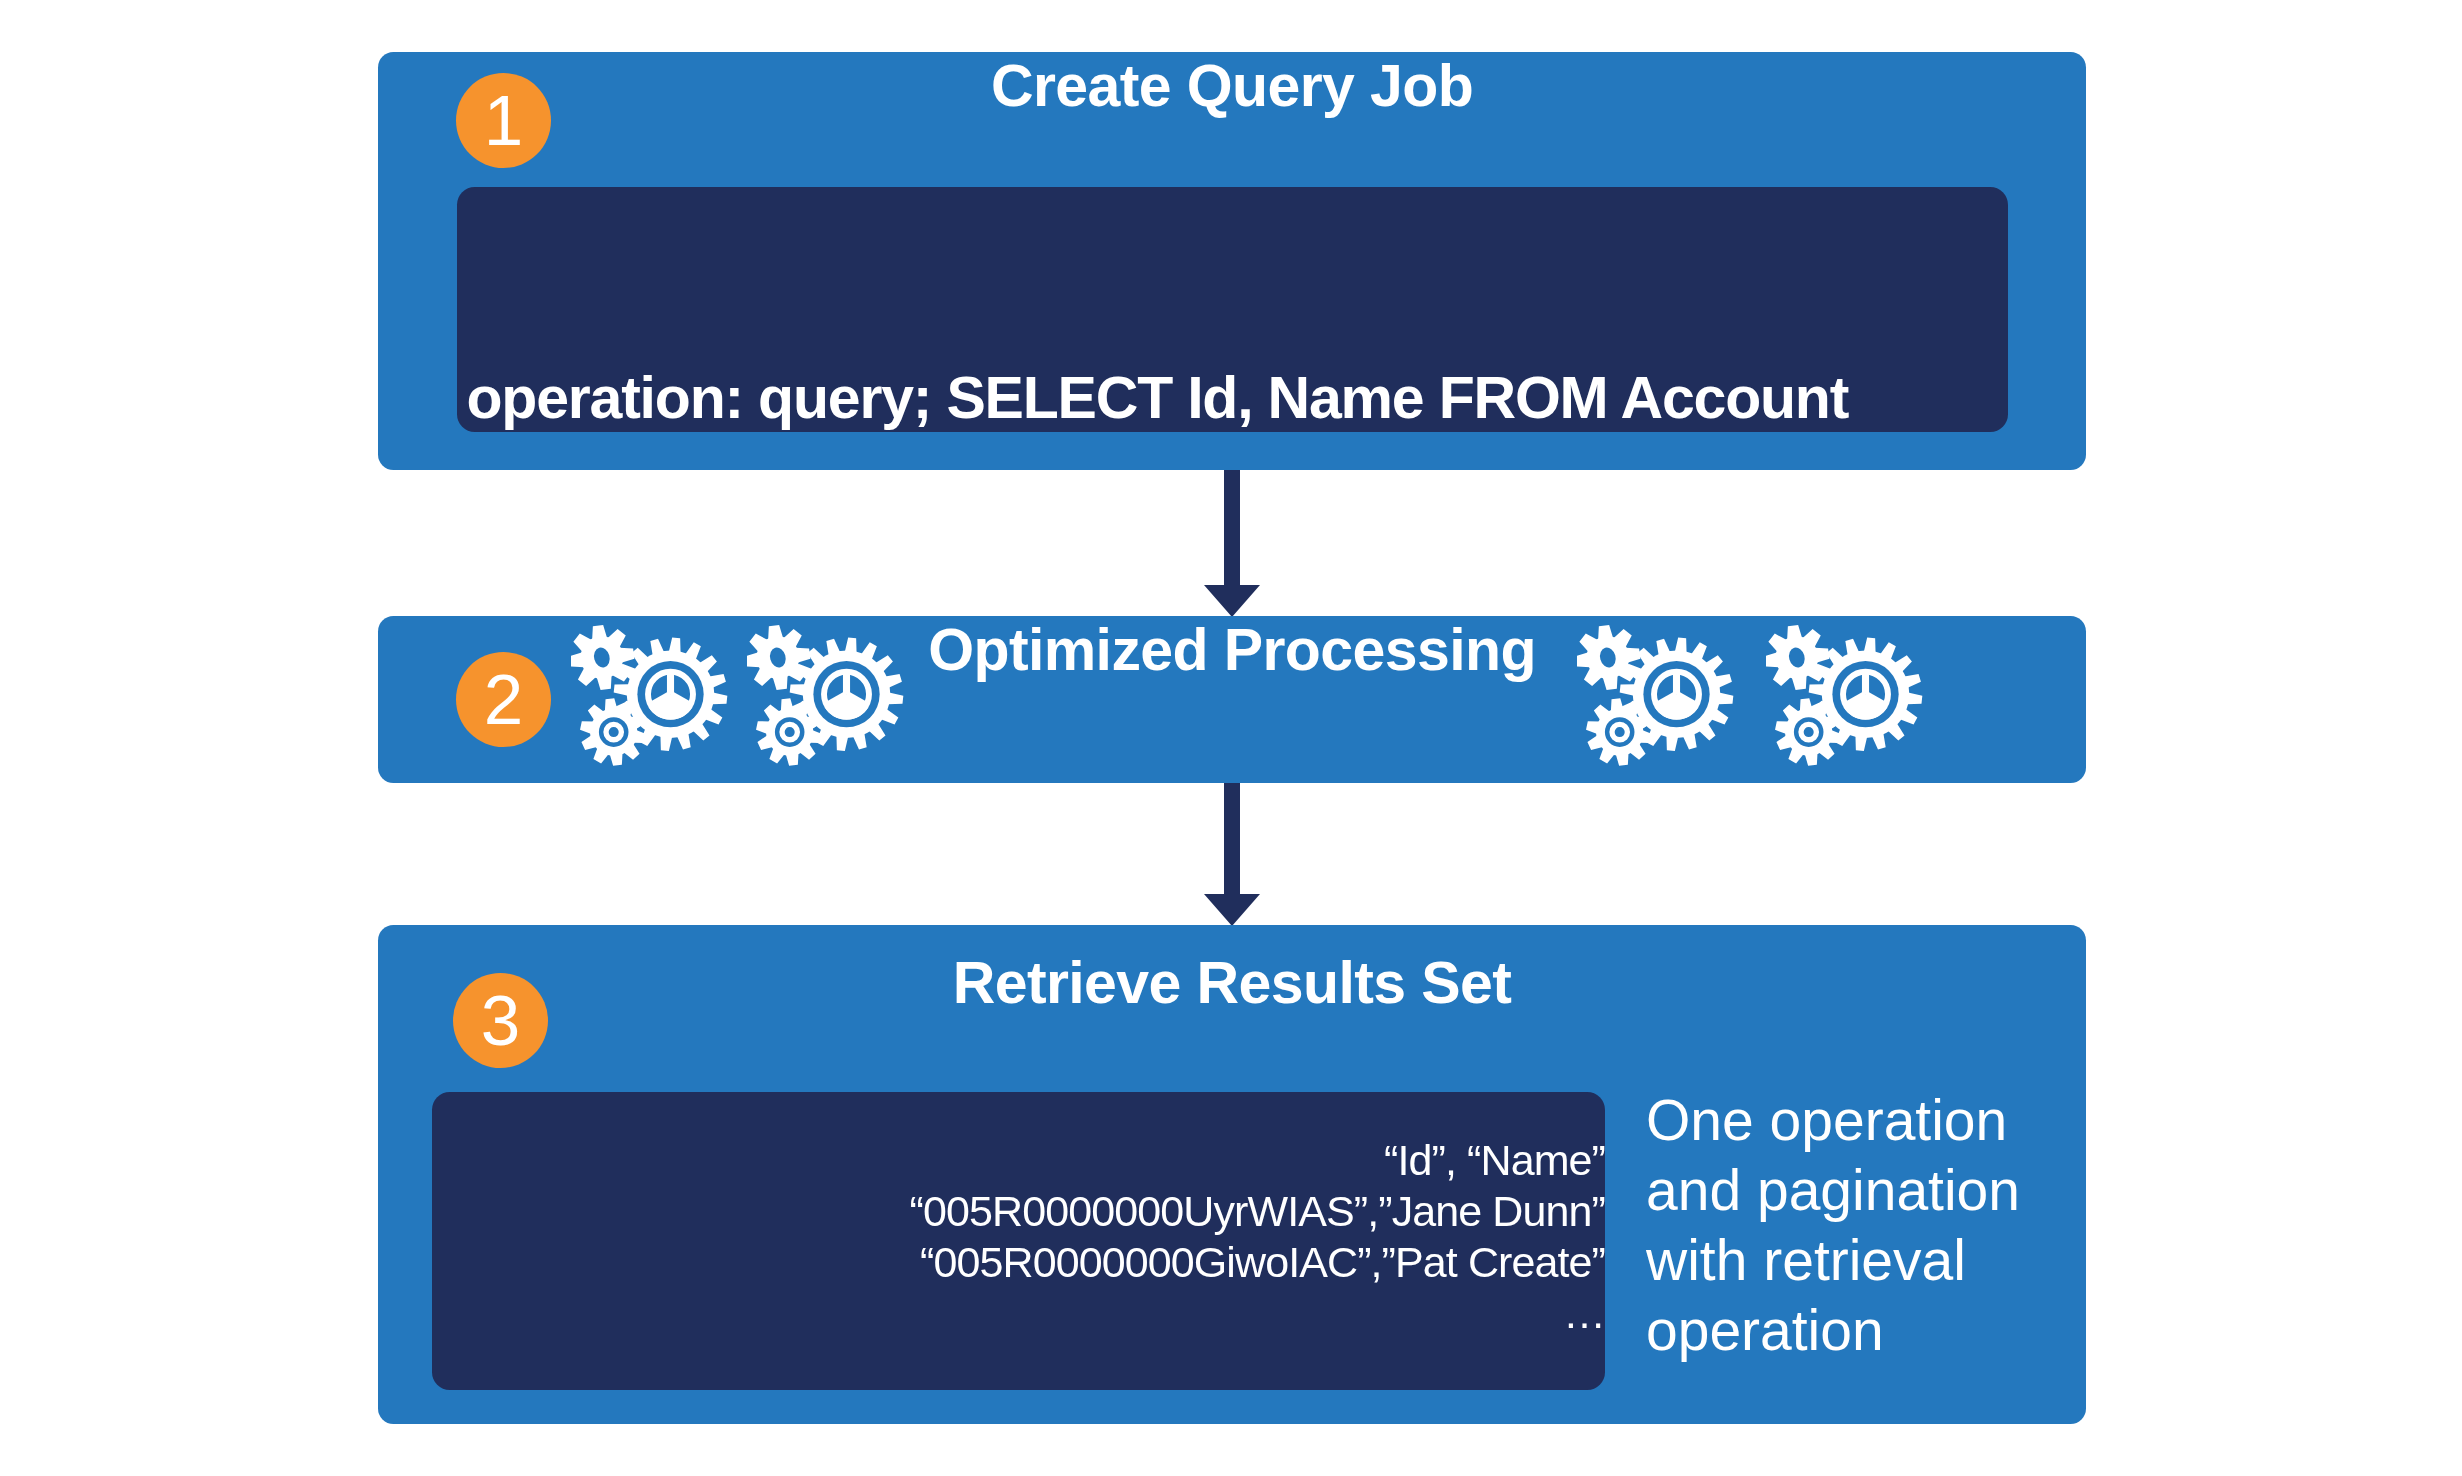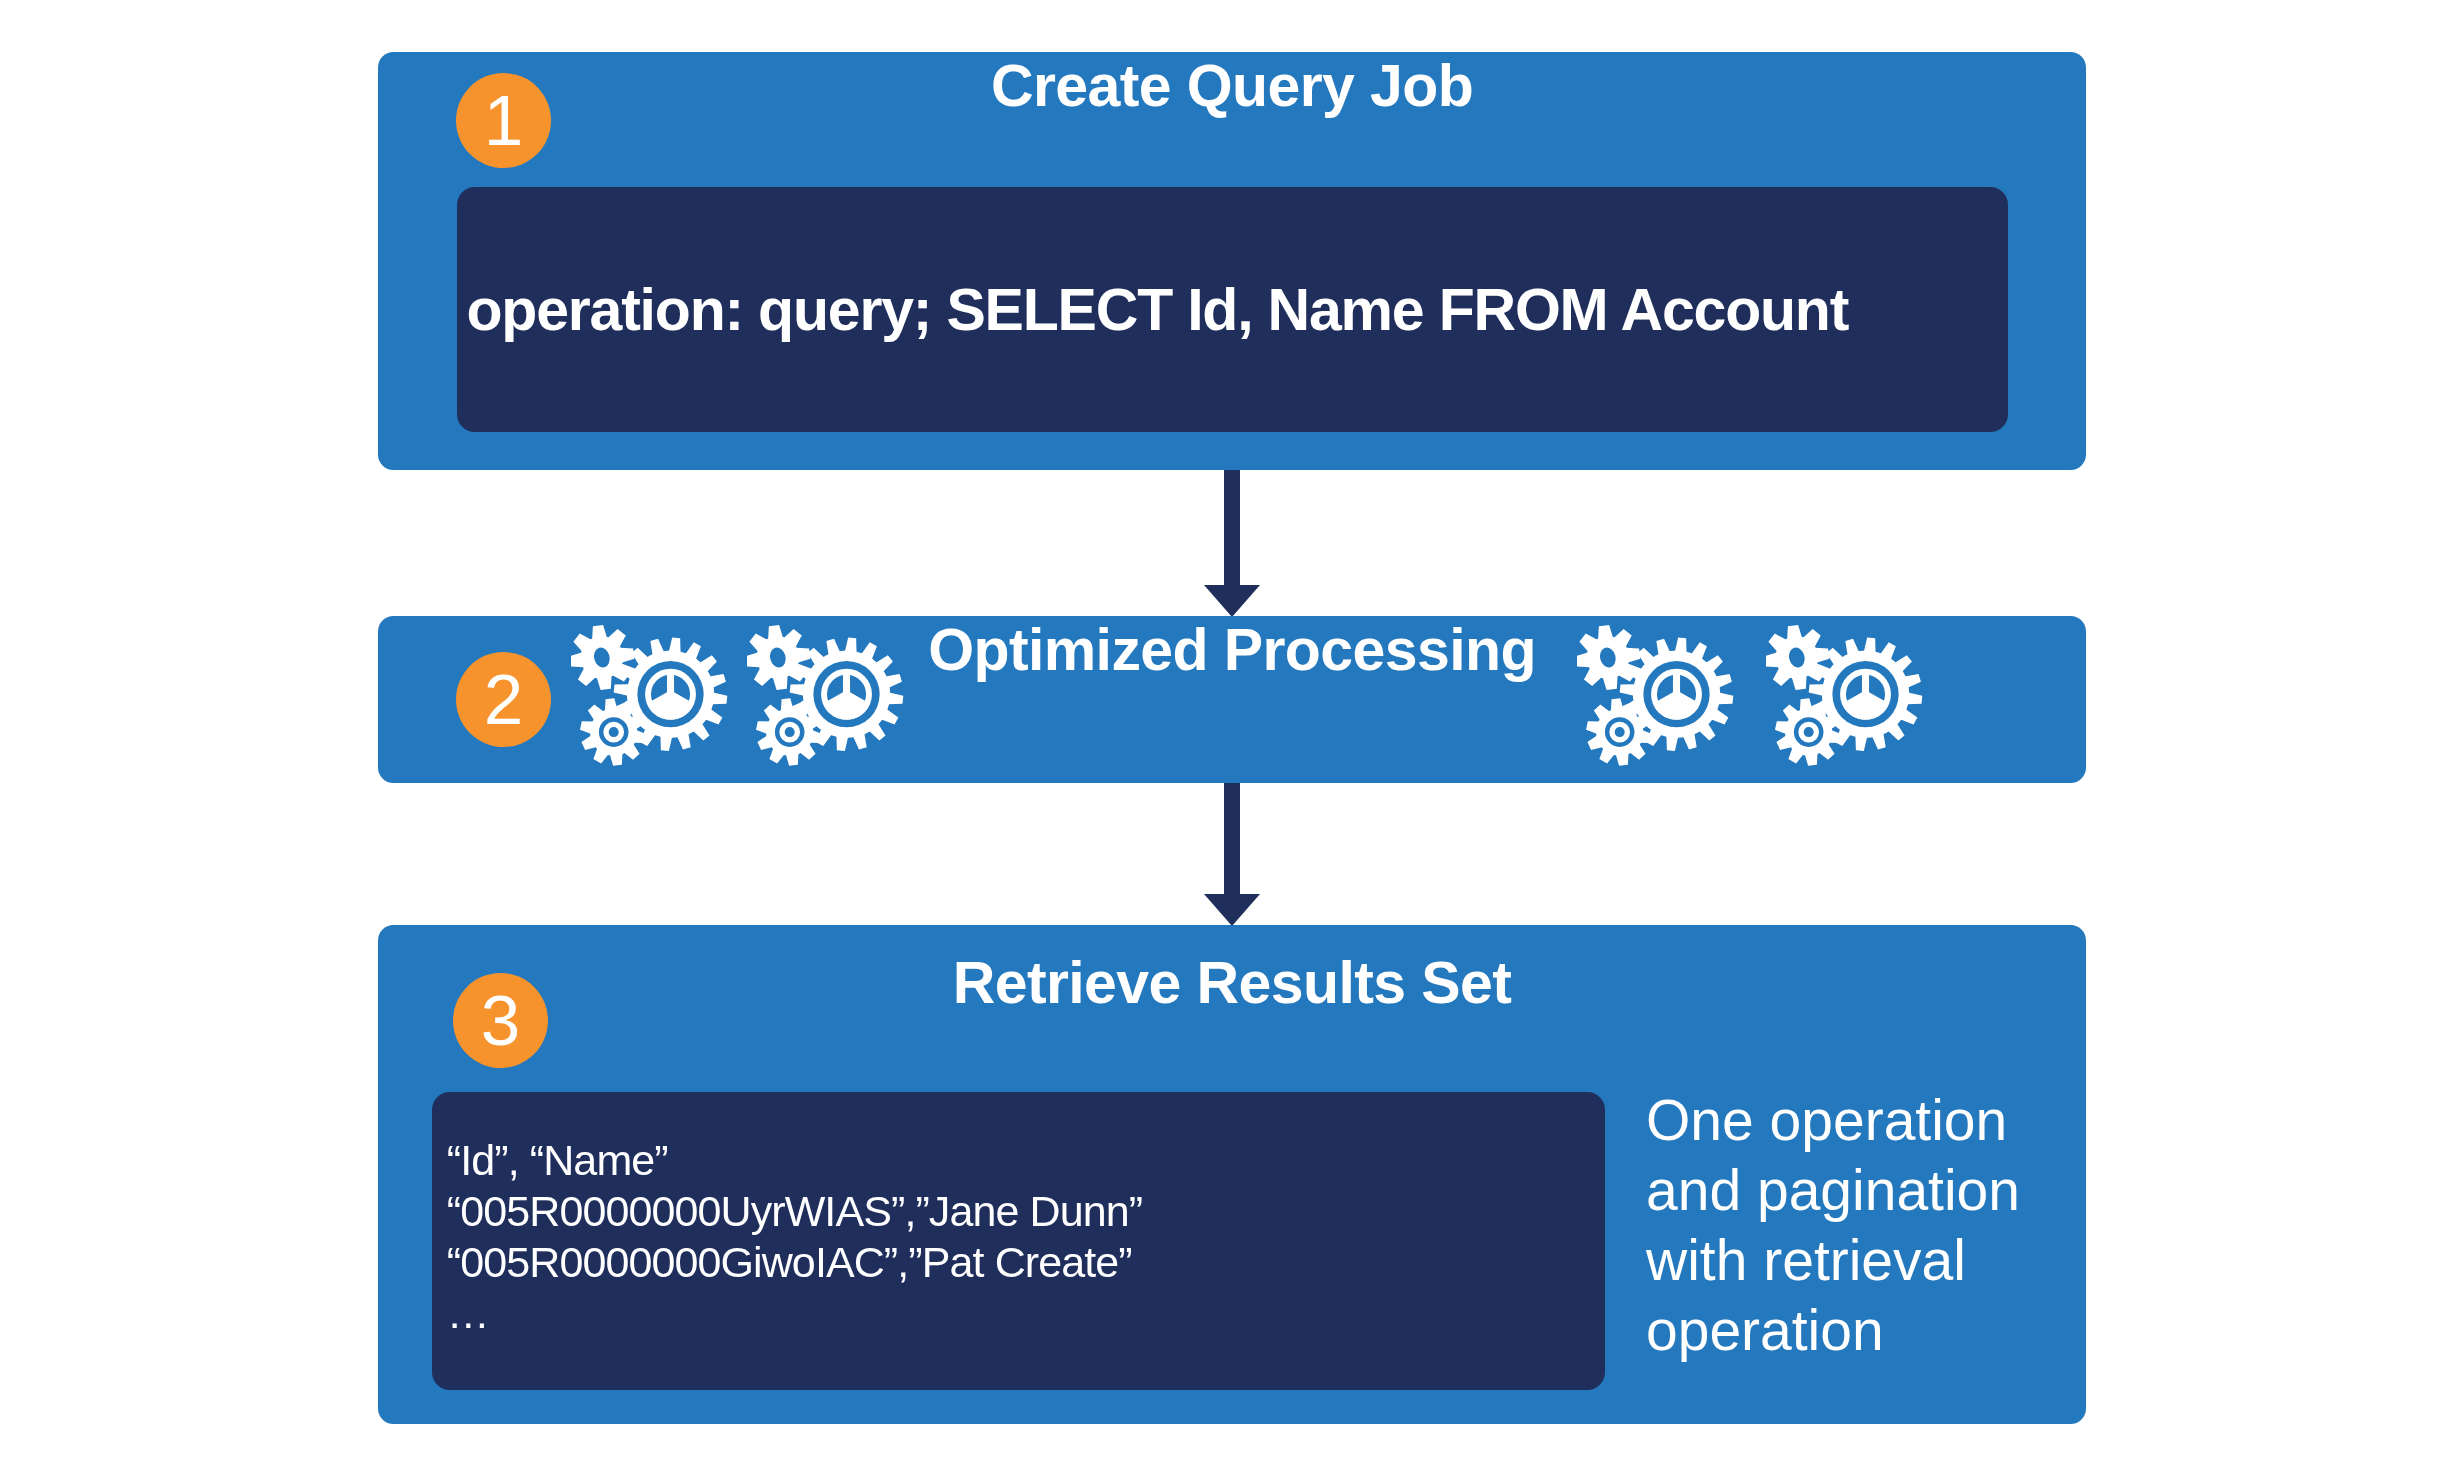--- a/index.html
+++ b/index.html
@@ -23,24 +23,24 @@
     background:var(--orange);color:var(--white);
     display:flex;align-items:center;justify-content:center;
     font-size:71px;font-weight:400;line-height:1;
   }
   .title{color:var(--white);font-weight:700;font-size:59px;letter-spacing:-0.6px;margin:0;white-space:nowrap;}
   .title-row{position:absolute;left:0;right:0;display:flex;align-items:flex-start;justify-content:center;}
   #step1 .title-row{top:0;height:135px;}
   #step2 .title-row{top:0;height:120px;}
   #step3 .title-row{top:23.6px;height:143px;}
   .panel{position:absolute;background:var(--navy);border-radius:17.7px;box-sizing:border-box;}
-  #query-panel{left:79px;top:135px;width:1551px;height:245px;display:flex;align-items:center;padding-left:9.5px;}
+  #query-panel{left:79px;top:135px;width:1551px;height:245px;display:flex;align-items:flex-end;padding-left:9.5px;}
   .code{color:var(--white);font-weight:700;font-size:59px;letter-spacing:-1.2px;white-space:nowrap;}
   #results-panel{left:54px;top:167px;width:1173px;height:298px;padding:43px 0 0 14.8px;}
-  .csv-line{color:var(--white);font-size:43px;line-height:51px;letter-spacing:-0.9px;white-space:nowrap;}
+  .csv-line{color:var(--white);font-size:43px;line-height:51px;letter-spacing:-0.9px;white-space:nowrap;text-align:right;}
   .side-note{position:absolute;left:1268px;top:160px;width:467px;}
   .side-line{color:var(--white);font-size:57px;line-height:70px;white-space:nowrap;}
   .arrow{position:absolute;width:57px;display:flex;flex-direction:column;align-items:center;}
   .arrow .shaft{width:16px;background:var(--navy);}
   .arrow .head{width:0;height:0;border-left:28px solid transparent;border-right:28px solid transparent;border-top:32px solid var(--navy);}
   .gear-cluster{position:absolute;top:5.9px;}
 </style>
 </head>
 <body>
 

